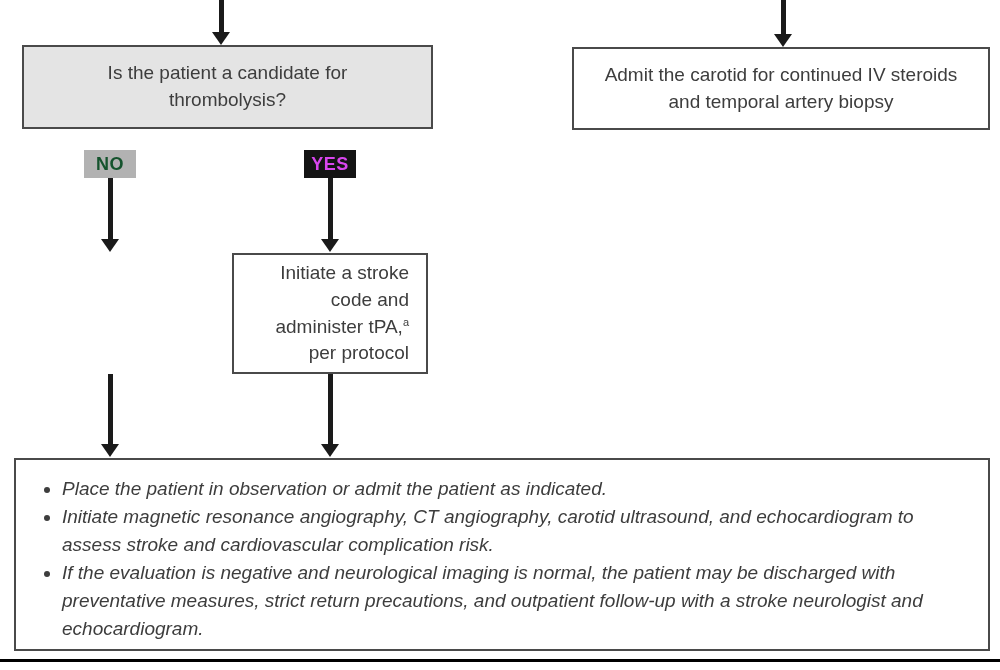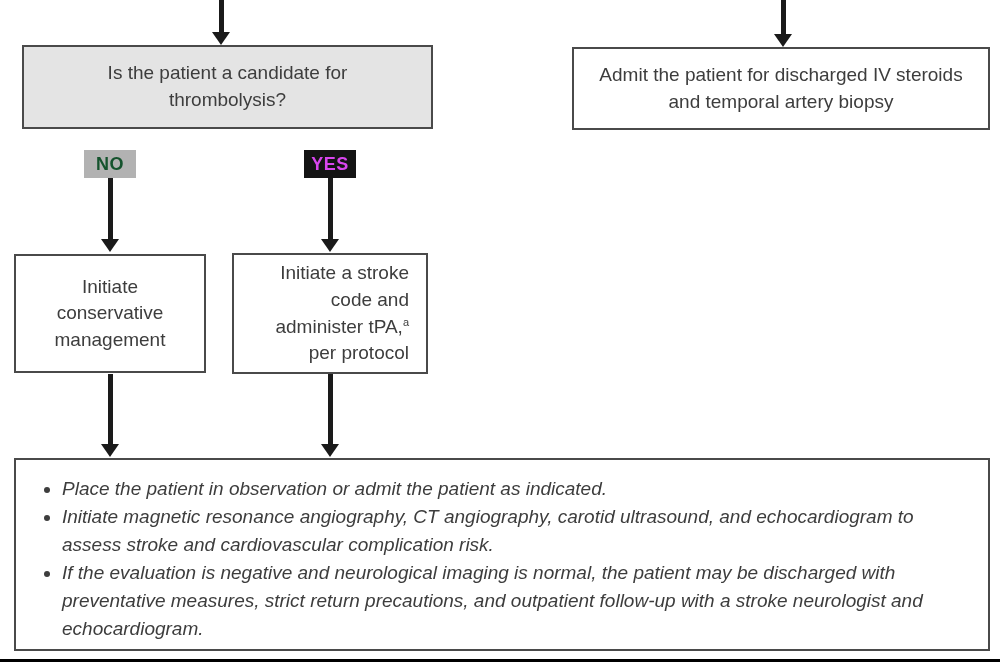--- a/index.html
+++ b/index.html
@@ -91,40 +91,37 @@
   <div class="arrow" style="left:774px; top:0; height:47px;">
     <div class="stem"></div>
     <div class="head"></div>
   </div>
 
   <div class="box gray" style="left:14px; top:45px; width:411px; height:84px;">
     <div class="q-text">Is the patient a candidate for thrombolysis?</div>
   </div>
 
   <div class="box" style="left:572px; top:47px; width:418px; height:83px;">
-    <div class="adm-text">Admit the patient for discharged IV steroids and temporal artery biopsy</div>
+    <div class="adm-text">Admit the carotid for continued IV steroids and temporal artery biopsy</div>
   </div>
 
   <div class="tag no" style="left:84px; top:150px; width:52px; height:28px;">NO</div>
 
   <div class="tag yes" style="left:304px; top:150px; width:52px; height:28px;">YES</div>
 
   <div class="arrow" style="left:101px; top:178px; height:74px;">
     <div class="stem"></div>
     <div class="head"></div>
   </div>
 
   <div class="arrow" style="left:321px; top:178px; height:74px;">
     <div class="stem"></div>
     <div class="head"></div>
   </div>
 
-  <div class="box" style="left:14px; top:254px; width:192px; height:119px;">
-    <div class="cons-text">Initiate conservative management</div>
-  </div>
 
   <div class="box" style="left:232px; top:253px; width:196px; height:121px;">
     <div class="tpa-text"><span>Initiate a stroke code and administer tPA,</span><sup>a</sup><span> per protocol</span></div>
   </div>
 
   <div class="arrow" style="left:101px; top:374px; height:83px;">
     <div class="stem"></div>
     <div class="head"></div>
   </div>
 

